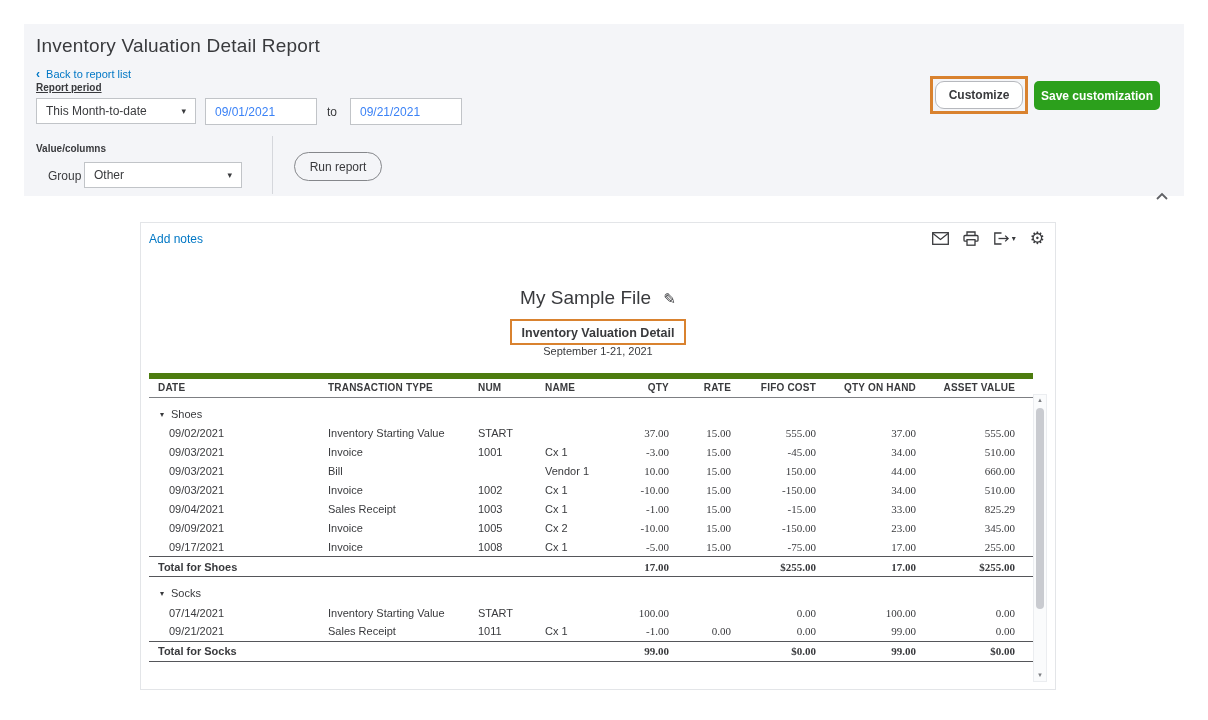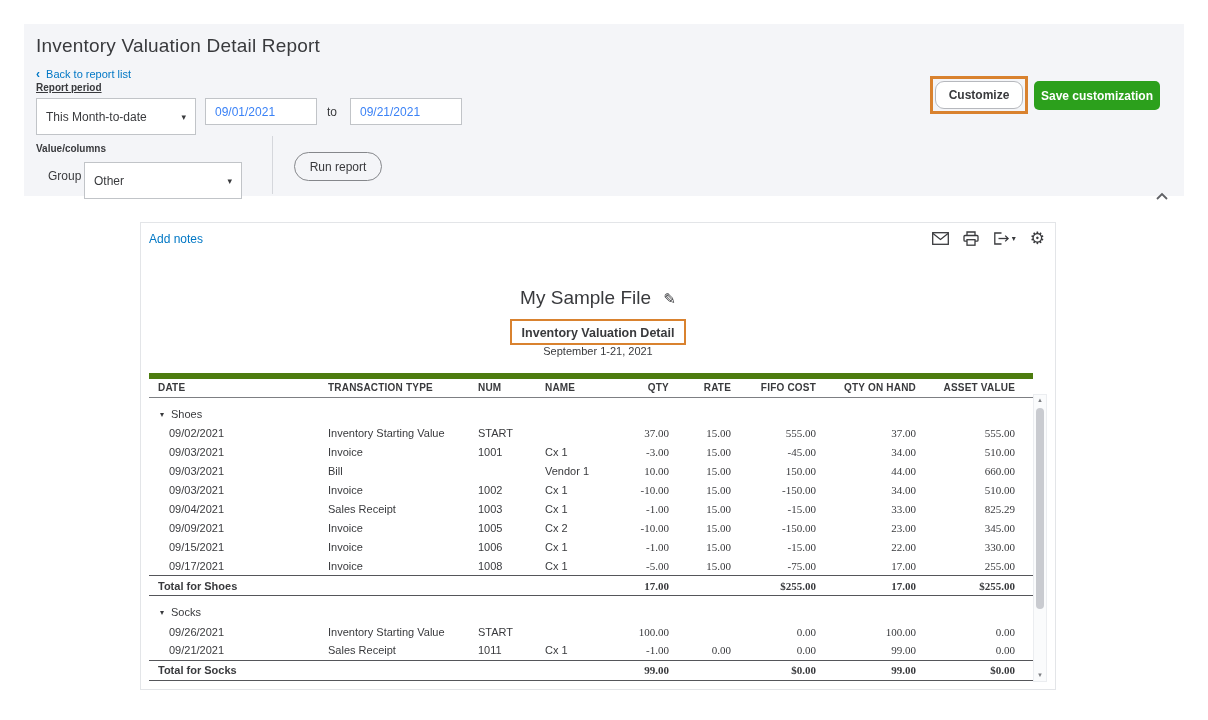--- a/index.html
+++ b/index.html
@@ -14,21 +14,21 @@
   
   .filter-panel {
     position: absolute; left: 24px; top: 24px; width: 1160px; height: 172px;
     background: #f4f5f8;
   }
   .page-title { position:absolute; left:12px; top:11px; font-size:19px; font-weight:500; color:#393a3d; letter-spacing:.2px; }
   .back-link { position:absolute; left:12px; top:43px; font-size:11px; color:#0077c5; cursor:pointer; text-decoration:none; }
   .back-link .chev { font-weight:700; font-size:12px; margin-right:3px; }
   .report-period-label { position:absolute; left:12px; top:58px; font-size:10px; font-weight:700; text-decoration:underline; }
   .select {
-    position:absolute; height:37px; background:#fff; border:1px solid #c1c4c8;
+    position:absolute; height:26px; background:#fff; border:1px solid #c1c4c8;
     display:flex; align-items:center; justify-content:space-between;
     padding:0 9px; font-size:12px; color:#393a3d; cursor:pointer;
   }
   .caret { font-size:9px; color:#393a3d; margin-left:6px; }
   .select-period { left:12px; top:74px; width:160px; }
   .date-input { position:absolute; top:74px; height:27px; width:112px; border:1px solid #c1c4c8; background:#fff; padding:0 9px; font-size:12px; color:#3b82f6; font-family:inherit; }
   .date-from { left:181px; }
   .date-to { left:326px; }
   .to-label { position:absolute; left:303px; top:81px; font-size:12px; }
   .rows-columns-label { position:absolute; left:12px; top:119px; font-size:10px; font-weight:700; }
@@ -273,31 +273,20 @@
             <td>Invoice</td>
             <td>1005</td>
             <td>Cx 2</td>
             <td class="num">-10.00</td>
             <td class="num">15.00</td>
             <td class="num">-150.00</td>
             <td class="num">23.00</td>
             <td class="num">345.00</td>
           </tr>
           <tr class="data-row">
-            <td>09/15/2021</td>
-            <td>Invoice</td>
-            <td>1006</td>
-            <td>Cx 1</td>
-            <td class="num">-1.00</td>
-            <td class="num">15.00</td>
-            <td class="num">-15.00</td>
-            <td class="num">22.00</td>
-            <td class="num">330.00</td>
-          </tr>
-          <tr class="data-row">
             <td>09/17/2021</td>
             <td>Invoice</td>
             <td>1008</td>
             <td>Cx 1</td>
             <td class="num">-5.00</td>
             <td class="num">15.00</td>
             <td class="num">-75.00</td>
             <td class="num">17.00</td>
             <td class="num">255.00</td>
           </tr>
@@ -309,21 +298,21 @@
             <td class="num">17.00</td>
             <td class="num"></td>
             <td class="num">$255.00</td>
             <td class="num">17.00</td>
             <td class="num">$255.00</td>
           </tr>
           <tr class="group-row">
             <td colspan="9"><span class="tri">▾</span>Socks</td>
           </tr>
           <tr class="data-row">
-            <td>09/26/2021</td>
+            <td>07/14/2021</td>
             <td>Inventory Starting Value</td>
             <td>START</td>
             <td></td>
             <td class="num">100.00</td>
             <td class="num"></td>
             <td class="num">0.00</td>
             <td class="num">100.00</td>
             <td class="num">0.00</td>
           </tr>
           <tr class="data-row">

